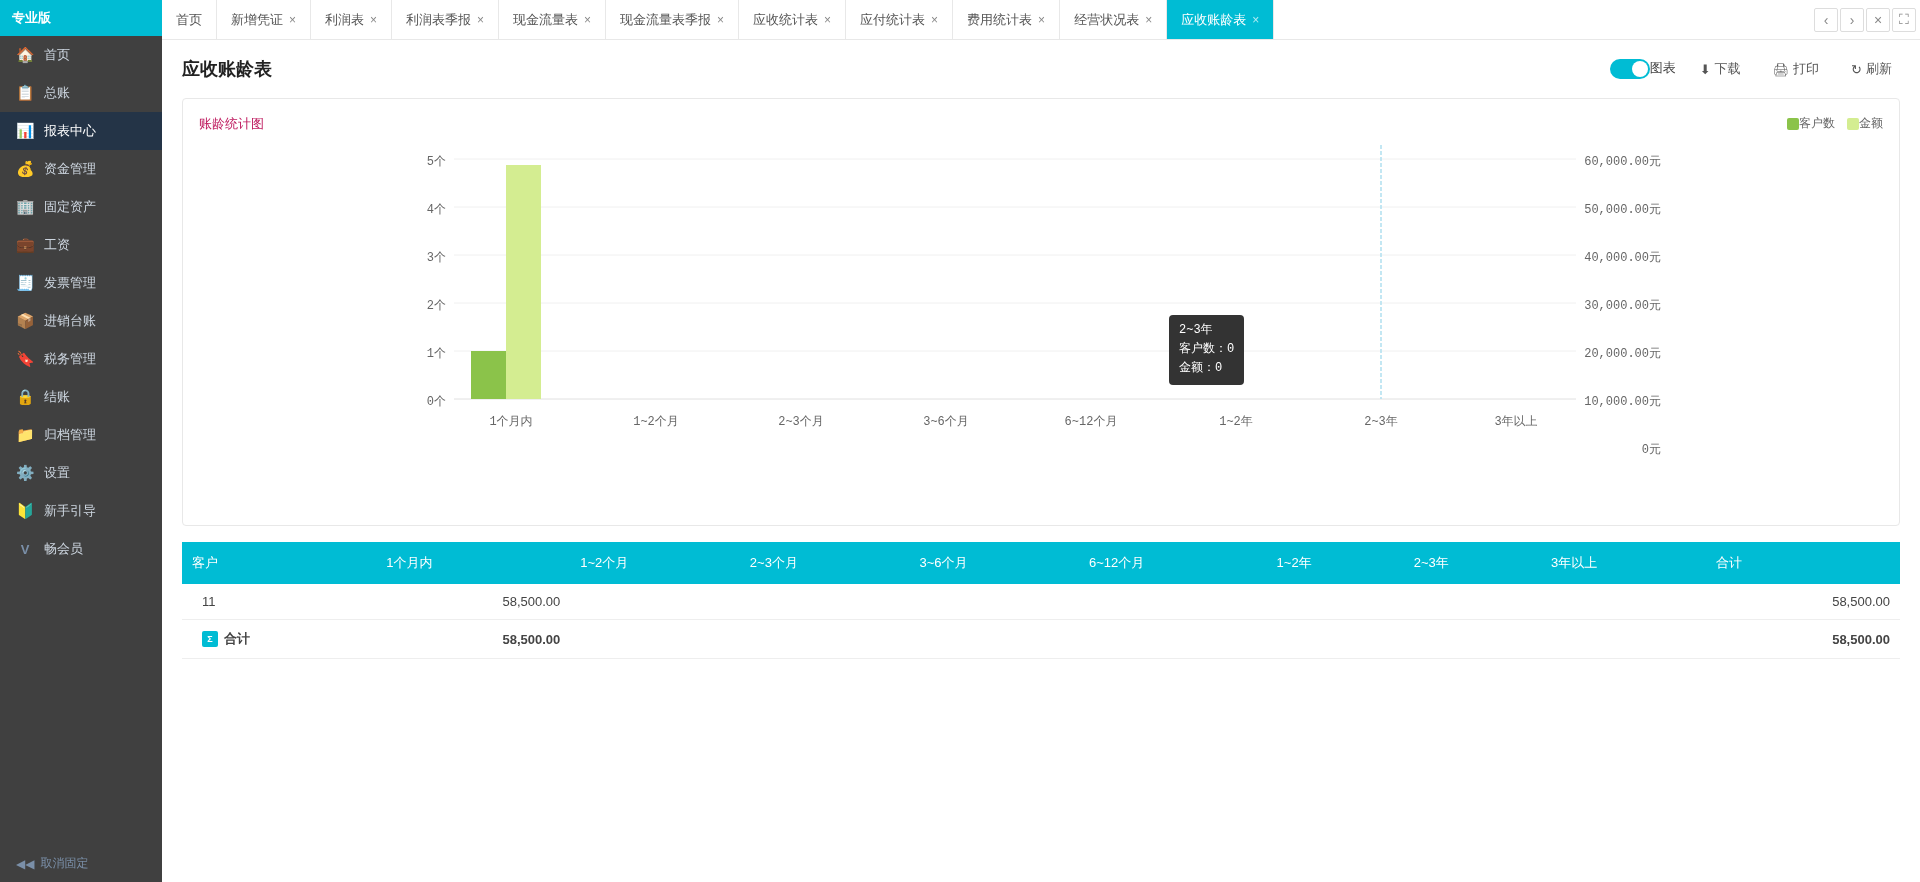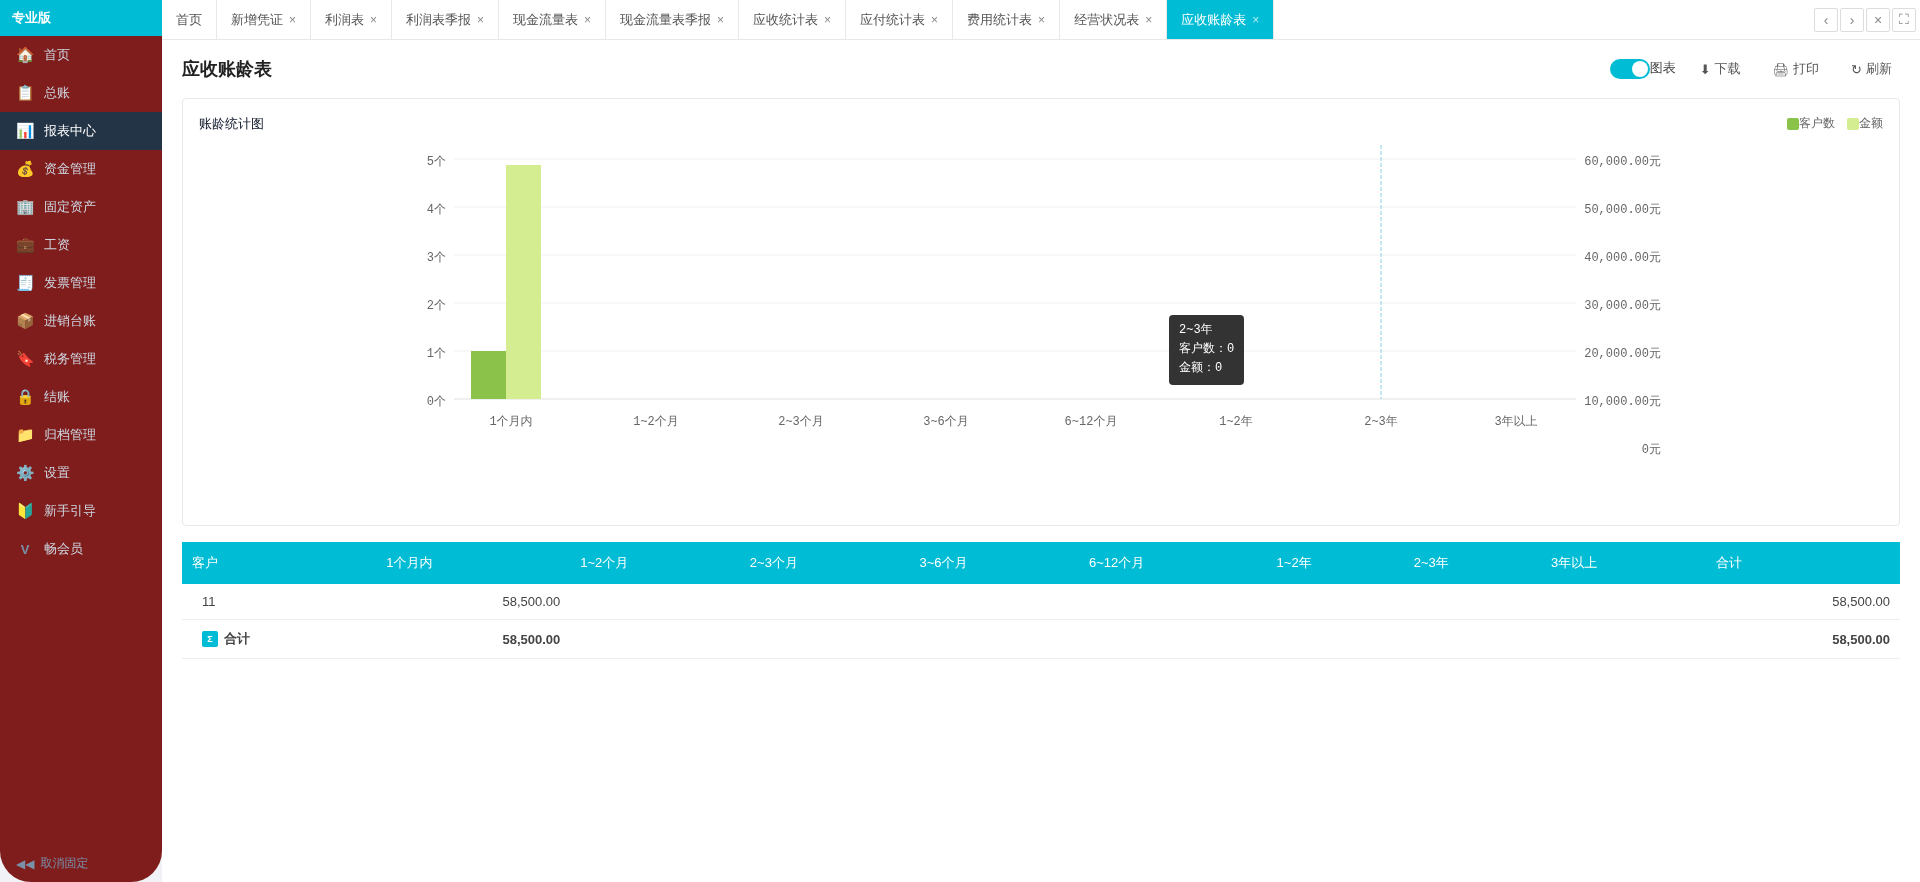--- a/index.html
+++ b/index.html
@@ -1,27 +1,26 @@
 <!DOCTYPE html>
 <html><head>
   <meta charset="utf-8">
   <style>
     * { margin: 0; padding: 0; box-sizing: border-box; }
     body { font-family: 'Microsoft YaHei', Arial, sans-serif; font-size: 13px; background: #f0f2f5; display: flex; height: 882px; overflow: hidden; }
 
     
     .sidebar {
       width: 162px;
-      background: #7f1d1d;
+      background: #404040;
       color: #cdd6e0;
       display: flex;
       flex-direction: column;
       flex-shrink: 0;
       height: 100%;
-      border-radius: 31px;
     }
     .sidebar-logo {
       background: #00bcd4;
       height: 36px;
       display: flex;
       align-items: center;
       padding: 0 12px;
       font-size: 13px;
       font-weight: bold;
       color: white;
@@ -178,21 +177,21 @@
 
     
     .chart-container {
       border: 1px solid #e8e8e8;
       border-radius: 4px;
       padding: 16px;
       margin-bottom: 0;
       background: white;
       position: relative;
     }
-    .chart-title { font-size: 13px; color: #0f172a; margin-bottom: 12px; }
+    .chart-title { font-size: 13px; color: #be185d; margin-bottom: 12px; }
     .chart-legend {
       position: absolute;
       top: 16px;
       right: 16px;
       display: flex;
       align-items: center;
       gap: 12px;
       font-size: 12px;
       color: #666;
     }

